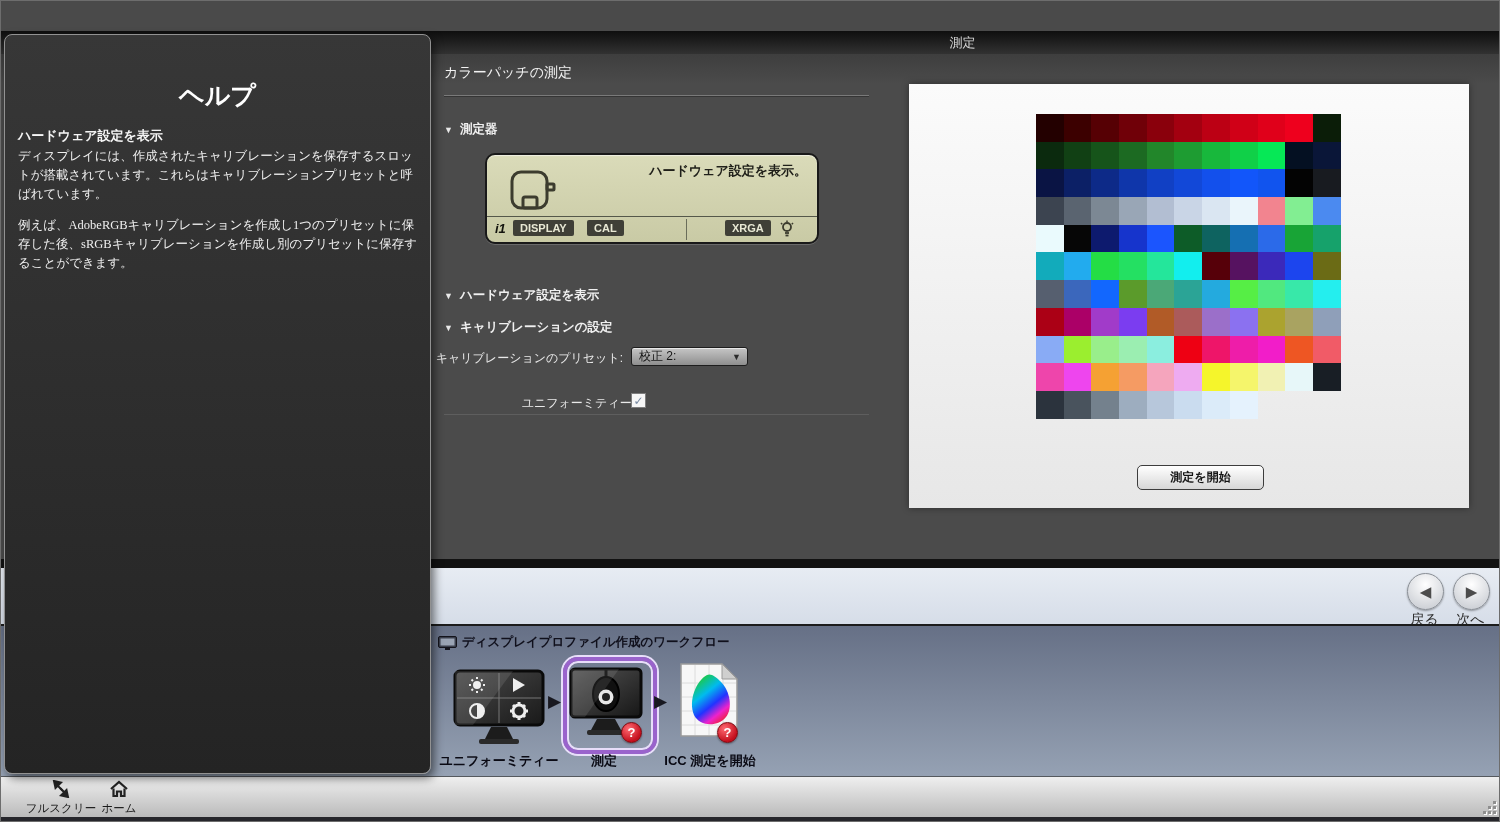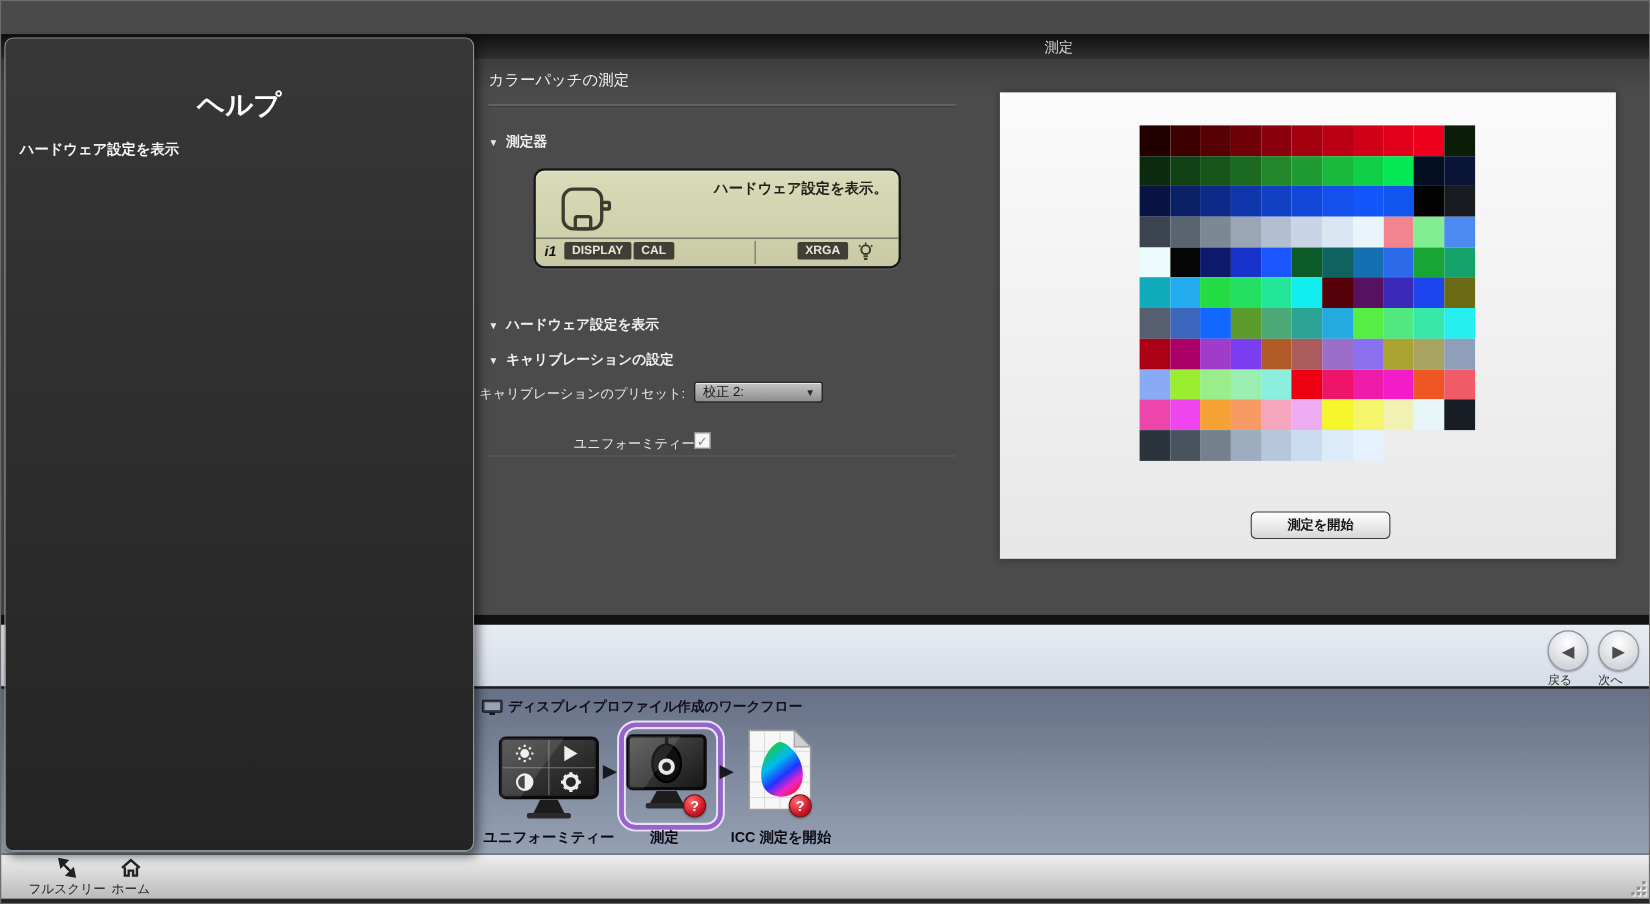--- a/index.html
+++ b/index.html
@@ -56,21 +56,21 @@
   .patch{width:27.7px;height:27.7px;}
   .startbtn{left:1136px;top:464px;width:125px;height:23px;border:1.5px solid #3d3d3d;border-radius:5px;
             background:linear-gradient(180deg,#ffffff,#d7d7d7);font-size:12px;font-weight:bold;color:#141414;
             display:flex;align-items:center;justify-content:center;cursor:default;}
 
   
   .lightstrip{left:0;top:567px;width:1500px;height:56px;background:linear-gradient(180deg,#e7ecf3,#d6dde8);}
   .navcircle{top:572px;width:35px;height:35px;border-radius:50%;border:1px solid #8a8f96;
              background:radial-gradient(circle at 50% 30%,#ffffff,#c2c6cd);display:flex;align-items:center;
              justify-content:center;color:#4c4c4c;font-size:15px;box-shadow:0 1px 2px rgba(0,0,0,.35);}
-  .navlabel{top:610px;width:35px;text-align:left;font-size:11px;color:#2e2e2e;}
+  .navlabel{top:610px;width:35px;text-align:center;font-size:14px;color:#2e2e2e;}
 
   
   .workflow{left:0;top:623px;width:1500px;height:152px;background:linear-gradient(180deg,#667086,#96a2b4);
             border-top:2px solid #1c1c1c;}
   .wf-title{left:461px;top:633px;font-size:12.5px;font-weight:600;color:#10101c;}
   .wf-label{top:751px;font-size:13px;font-weight:bold;color:#0a0a14;text-align:center;}
   .wf-arrow{top:690px;font-size:17px;color:#181820;}
   .hilite{left:562px;top:656px;width:86px;height:89px;border:4px solid #9a63cc;border-radius:15px;
           box-shadow:0 0 0 2px #e8defa, inset 0 0 0 2px #e8defa;}
   .qbadge{width:19px;height:19px;border-radius:50%;background:radial-gradient(circle at 35% 30%,#ff6a72,#c40f1d 70%);
@@ -116,21 +116,21 @@
   <div class="abs lcd">
     <svg style="position:absolute;left:20px;top:12px;" width="50" height="48" viewBox="0 0 50 48">
       <rect x="5" y="5" width="35" height="36" rx="9" fill="none" stroke="#3c3c2e" stroke-width="3"></rect>
       <rect x="16" y="30" width="14" height="11" rx="2" fill="none" stroke="#3c3c2e" stroke-width="3"></rect>
       <rect x="40" y="17" width="7" height="6" rx="1" fill="none" stroke="#3c3c2e" stroke-width="3"></rect>
     </svg>
     <div class="lcd-status">ハードウェア設定を表示。</div>
     <div class="lcd-strip">
       <span class="i1logo">i1</span>
       <span class="badge" style="left:26px;">DISPLAY</span>
-      <span class="badge" style="left:89px;">CAL</span>
+      <span class="badge" style="left:100px;">CAL</span>
       <span class="vsep" style="left:199px;"></span>
       <span class="badge" style="left:238px;">XRGA</span>
       <svg style="position:absolute;left:292px;top:3px;" width="16" height="18" viewBox="0 0 16 18">
         <circle cx="8" cy="7" r="4" fill="none" stroke="#3c3c2e" stroke-width="1.8"></circle>
         <line x1="6" y1="13" x2="10" y2="13" stroke="#3c3c2e" stroke-width="1.8"></line>
         <line x1="6.5" y1="15.5" x2="9.5" y2="15.5" stroke="#3c3c2e" stroke-width="1.8"></line>
         <line x1="8" y1="0.5" x2="8" y2="2" stroke="#3c3c2e" stroke-width="1.5"></line>
         <line x1="2" y1="3" x2="3.2" y2="4.2" stroke="#3c3c2e" stroke-width="1.5"></line>
         <line x1="14" y1="3" x2="12.8" y2="4.2" stroke="#3c3c2e" stroke-width="1.5"></line>
       </svg>
@@ -452,16 +452,18 @@
     <span style="left:7px;top:10px;"></span>
       <span style="left:7px;top:5px;"></span>
       <span style="left:2px;top:10px;"></span>
   </div>
   <div class="abs bottomedge"></div>
 
   <div class="abs helppanel">
     <div class="help-title">ヘルプ</div>
     <div class="help-heading">ハードウェア設定を表示</div>
     <div class="help-body">
+      <p>ディスプレイには、作成されたキャリブレーションを保存するスロットが搭載されています。これらはキャリブレーションプリセットと呼ばれています。</p>
+      <p>例えば、AdobeRGBキャリブレーションを作成し1つのプリセットに保存した後、sRGBキャリブレーションを作成し別のプリセットに保存することができます。</p>
     </div>
   </div>
 
 </div>
 
 </body></html>

